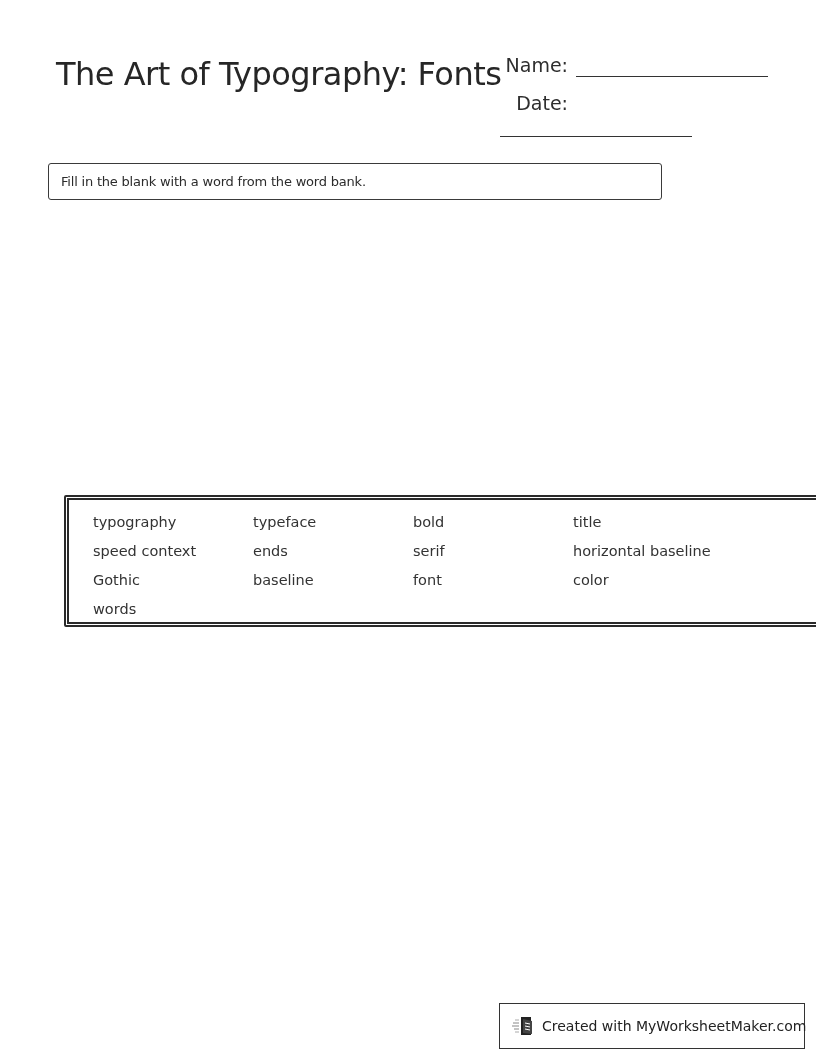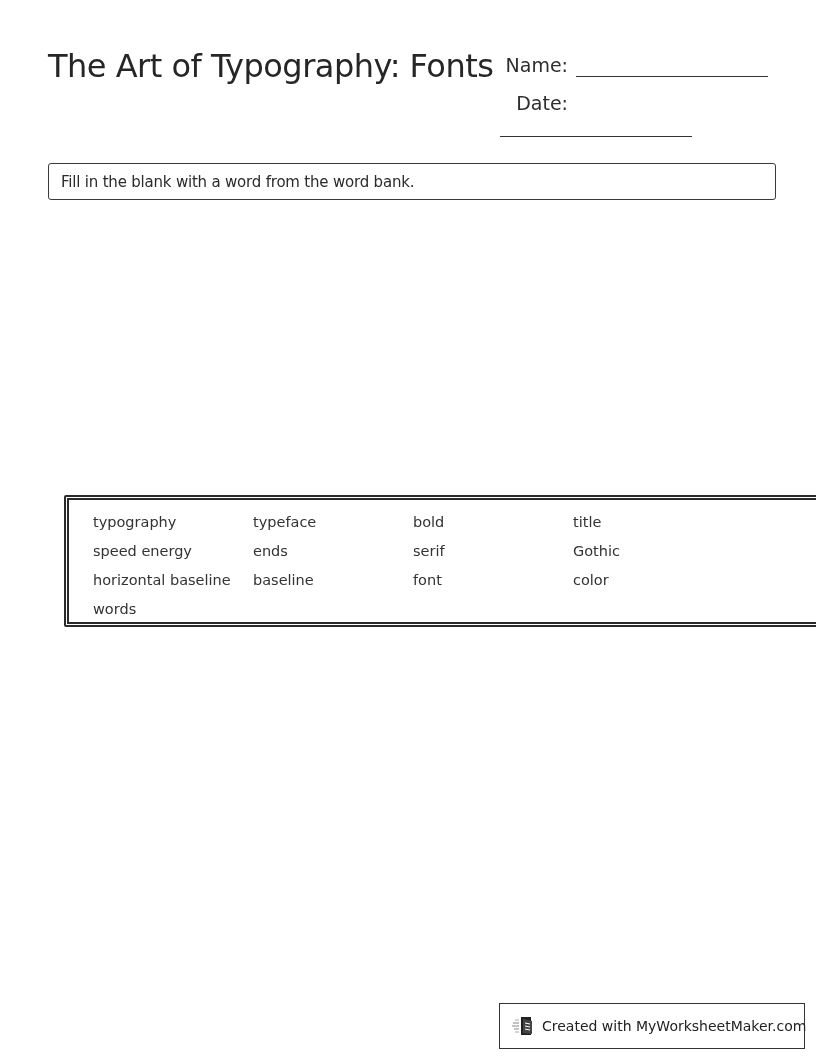--- a/index.html
+++ b/index.html
@@ -16,21 +16,21 @@
       color: #2b2b2b;
     }
     .title {
       position: absolute;
       left: 48px;
       top: 47px;
       font-size: 32px;
       font-weight: normal;
       letter-spacing: -0.5px;
       color: #262626;
-      margin: 0;
+      margin: 8px;
       white-space: nowrap;
     }
     .field-row {
       position: absolute;
       display: flex;
       align-items: flex-start;
     }
     .field-label {
       font-size: 19px;
       color: #2e2e2e;
@@ -44,26 +44,26 @@
       border-bottom: 1.5px solid #333;
       height: 22px;
     }
     .name-row { left: 500px; top: 54px; }
     .date-row { left: 500px; top: 92px; flex-direction: column; }
 
     .instructions {
       position: absolute;
       left: 48px;
       top: 163px;
-      width: 728px;
+      width: 614px;
       height: 37px;
       box-sizing: border-box;
       border: 1.5px solid #3a3a3a;
       border-radius: 3px;
-      font-size: 15px;
+      font-size: 13px;
       line-height: 36px;
       padding-left: 12px;
       color: #2b2b2b;
       letter-spacing: -0.2px;
     }
 
     .word-bank {
       position: absolute;
       left: 64px;
       top: 495px;
@@ -129,25 +129,25 @@
 <div class="instructions">
   <span>Fill in the blank with a word from the word bank.</span>
 </div>
 
 <div class="word-bank">
   <div class="word-grid">
     <span class="word">typography</span>
     <span class="word">typeface</span>
     <span class="word">bold</span>
     <span class="word">title</span>
-    <span class="word">speed energy</span>
+    <span class="word">speed context</span>
     <span class="word">ends</span>
     <span class="word">serif</span>
+    <span class="word">horizontal baseline</span>
     <span class="word">Gothic</span>
-    <span class="word">horizontal baseline</span>
     <span class="word">baseline</span>
     <span class="word">font</span>
     <span class="word">color</span>
     <span class="word">words</span>
   </div>
 </div>
 
 <div class="footer">
   <span class="footer-icon">
     <svg width="24" height="22" viewBox="0 0 24 22">

